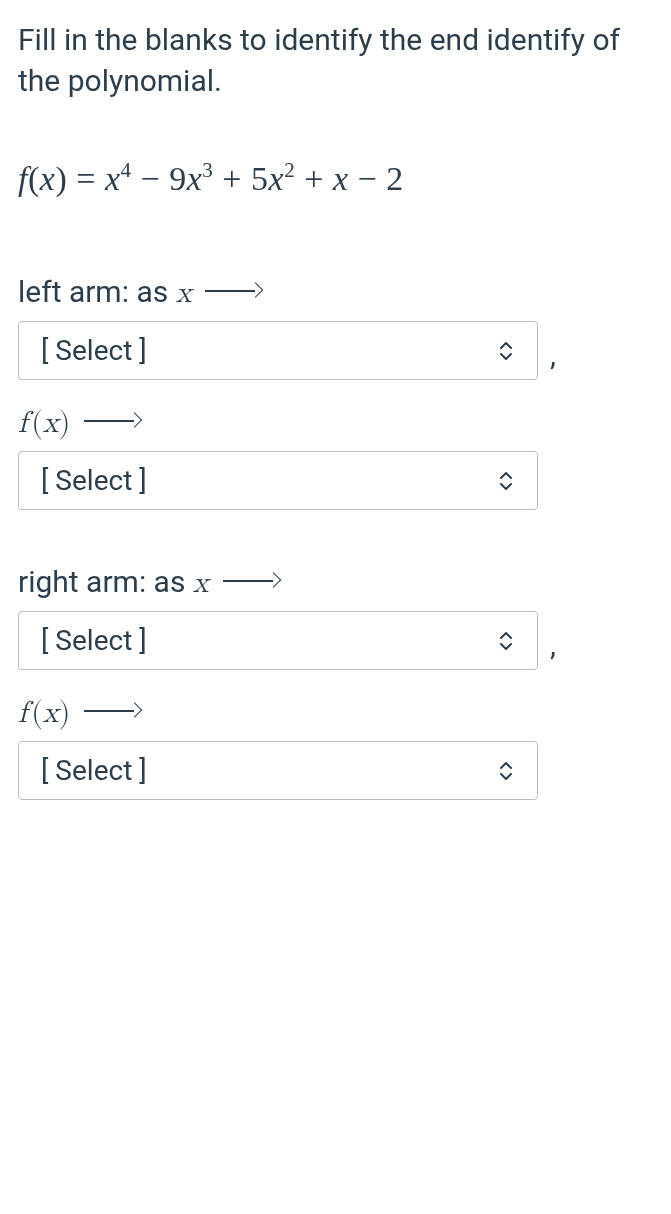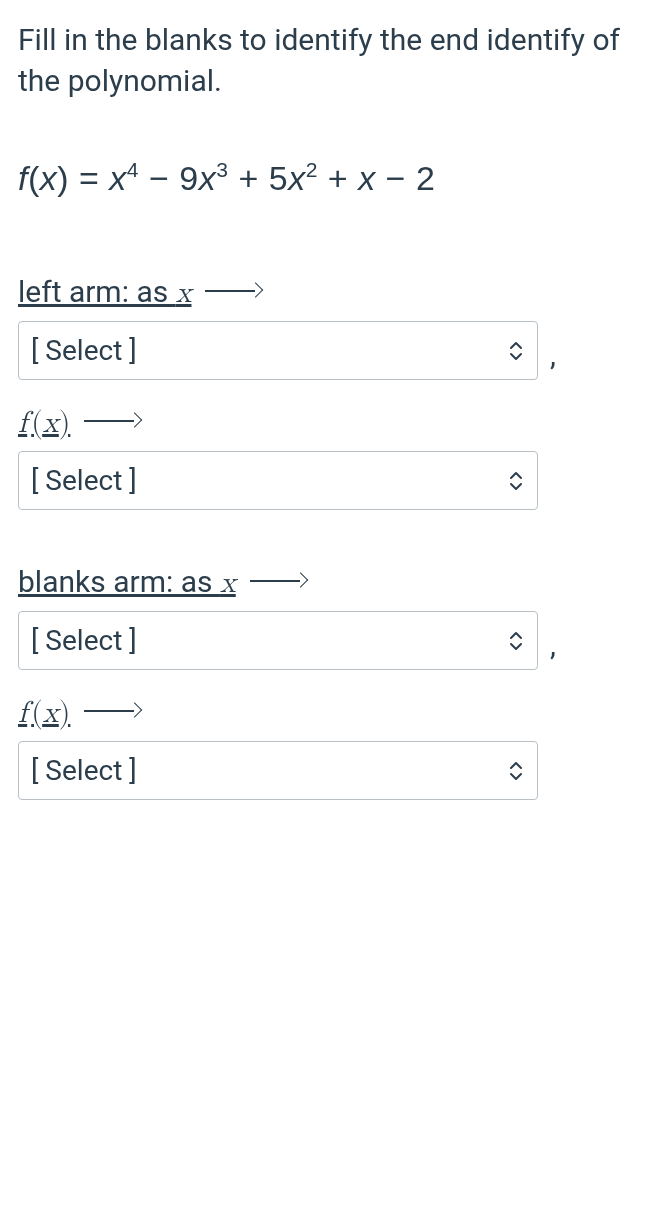--- a/index.html
+++ b/index.html
@@ -10,32 +10,31 @@
     color: #2c3e4c;
     width: 671px;
     background: #fff;
   }
   .prompt {
     font-size: 30px;
     line-height: 1.35;
     margin-bottom: 58px;
   }
   .equation {
-    font-family: Liberation Sans, sans-serif;
+    font-family: Liberation Serif, serif;
     font-size: 34px;
     margin-bottom: 76px;
     white-space: nowrap;
     letter-spacing: 0.5px;
   }
   .ital { font-style: italic; }
   .sup { font-size: 0.62em; vertical-align: super; position: relative; top: -0.05em; }
   .label-line {
     font-size: 30px;
     margin-bottom: 10px;
-    text-decoration: underline;
   }
   .label-line .math {
     font-family: "Latin Modern Math", "STIX Two Math", "Cambria Math", Georgia, serif;
   }
   .arrow {
     display: inline-block;
     position: relative;
     width: 70px;
     height: 0.9em;
     vertical-align: -0.05em;
@@ -64,21 +63,21 @@
   .select-row {
     display: flex;
     align-items: center;
     margin-bottom: 24px;
   }
   .select-box {
     flex: 0 0 auto;
     width: 520px;
     border: 1px solid #b8c0c6;
     border-radius: 4px;
-    padding: 12px 12px;
+    padding: 12px 22px;
     font-size: 28px;
     color: #2c3e4c;
     display: flex;
     align-items: center;
     justify-content: space-between;
     background: #fff;
     cursor: pointer;
   }
   .chevrons {
     width: 18px;
@@ -128,21 +127,21 @@
       <svg viewBox="0 0 18 24" width="18" height="24">
           <path d="M4 9 L9 4 L14 9 M4 15 L9 20 L14 15" fill="none" stroke="#2c3e4c" stroke-width="2" stroke-linecap="round" stroke-linejoin="round"></path>
         </svg>
     </span>
   </div>
 </div>
 
 <div class="block-gap"></div>
 
 <div class="label-line">
-  <span>blanks arm: as </span><span class="math ital">x</span><span class="arrow"></span>
+  <span>right arm: as </span><span class="math ital">x</span><span class="arrow"></span>
 </div>
 <div class="select-row">
   <div class="select-box">
     <span>[ Select ]</span>
     <span class="chevrons">
       <svg viewBox="0 0 18 24" width="18" height="24">
           <path d="M4 9 L9 4 L14 9 M4 15 L9 20 L14 15" fill="none" stroke="#2c3e4c" stroke-width="2" stroke-linecap="round" stroke-linejoin="round"></path>
         </svg>
     </span>
   </div>

